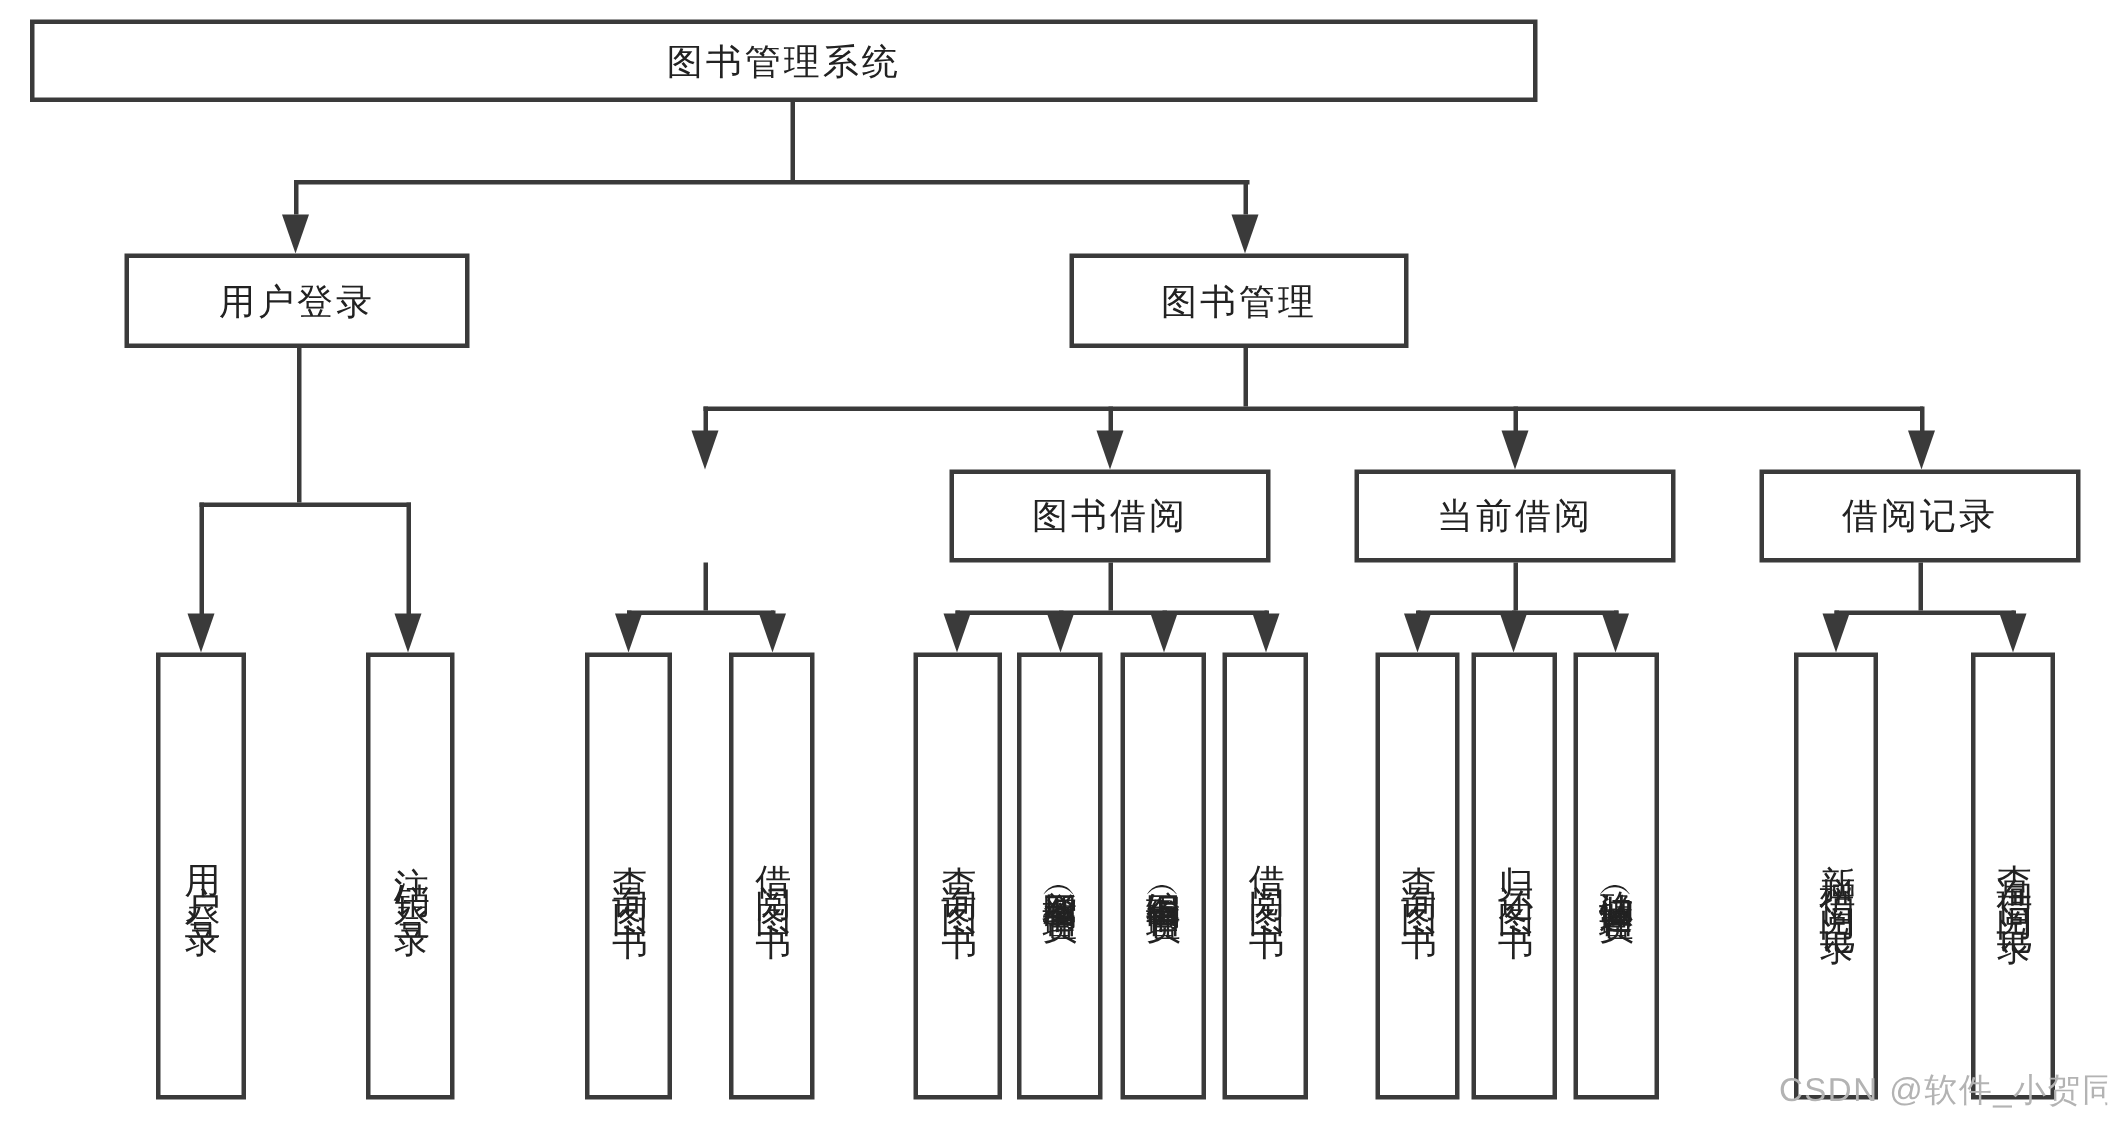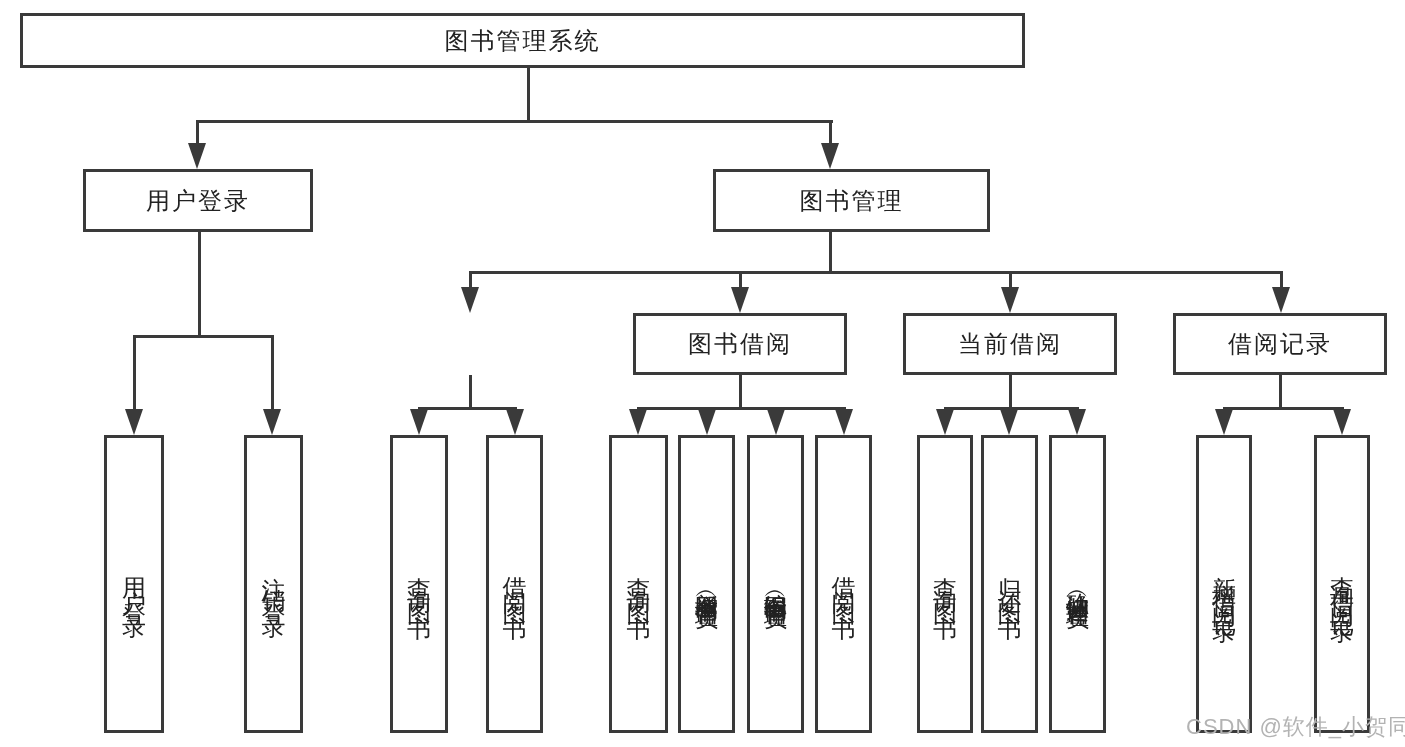--- a/index.html
+++ b/index.html
@@ -43,21 +43,21 @@
   <div class="vline" style="left:527px;top:68px;height:52px;"></div>
   <div class="hline" style="left:196px;top:120px;width:637px;"></div>
   <div class="vline" style="left:196px;top:120px;height:23px;"></div>
   <div class="arrow" style="left:188px;top:143px;"></div>
   <div class="vline" style="left:829px;top:120px;height:23px;"></div>
   <div class="arrow" style="left:821px;top:143px;"></div>
 
   <div class="box" style="left:83px;top:169px;width:230px;height:63px;">
     <span class="hlabel">用户登录</span>
   </div>
-  <div class="box" style="left:713px;top:169px;width:277px;height:63px;">
+  <div class="box" style="left:713px;top:169px;width:226px;height:63px;">
     <span class="hlabel">图书管理</span>
   </div>
 
   <div class="vline" style="left:198px;top:232px;height:103px;"></div>
   <div class="hline" style="left:133px;top:335px;width:141px;"></div>
   <div class="vline" style="left:133px;top:335px;height:75px;"></div>
   <div class="arrow" style="left:125px;top:409px;"></div>
   <div class="vline" style="left:271px;top:335px;height:75px;"></div>
   <div class="arrow" style="left:263px;top:409px;"></div>
 

